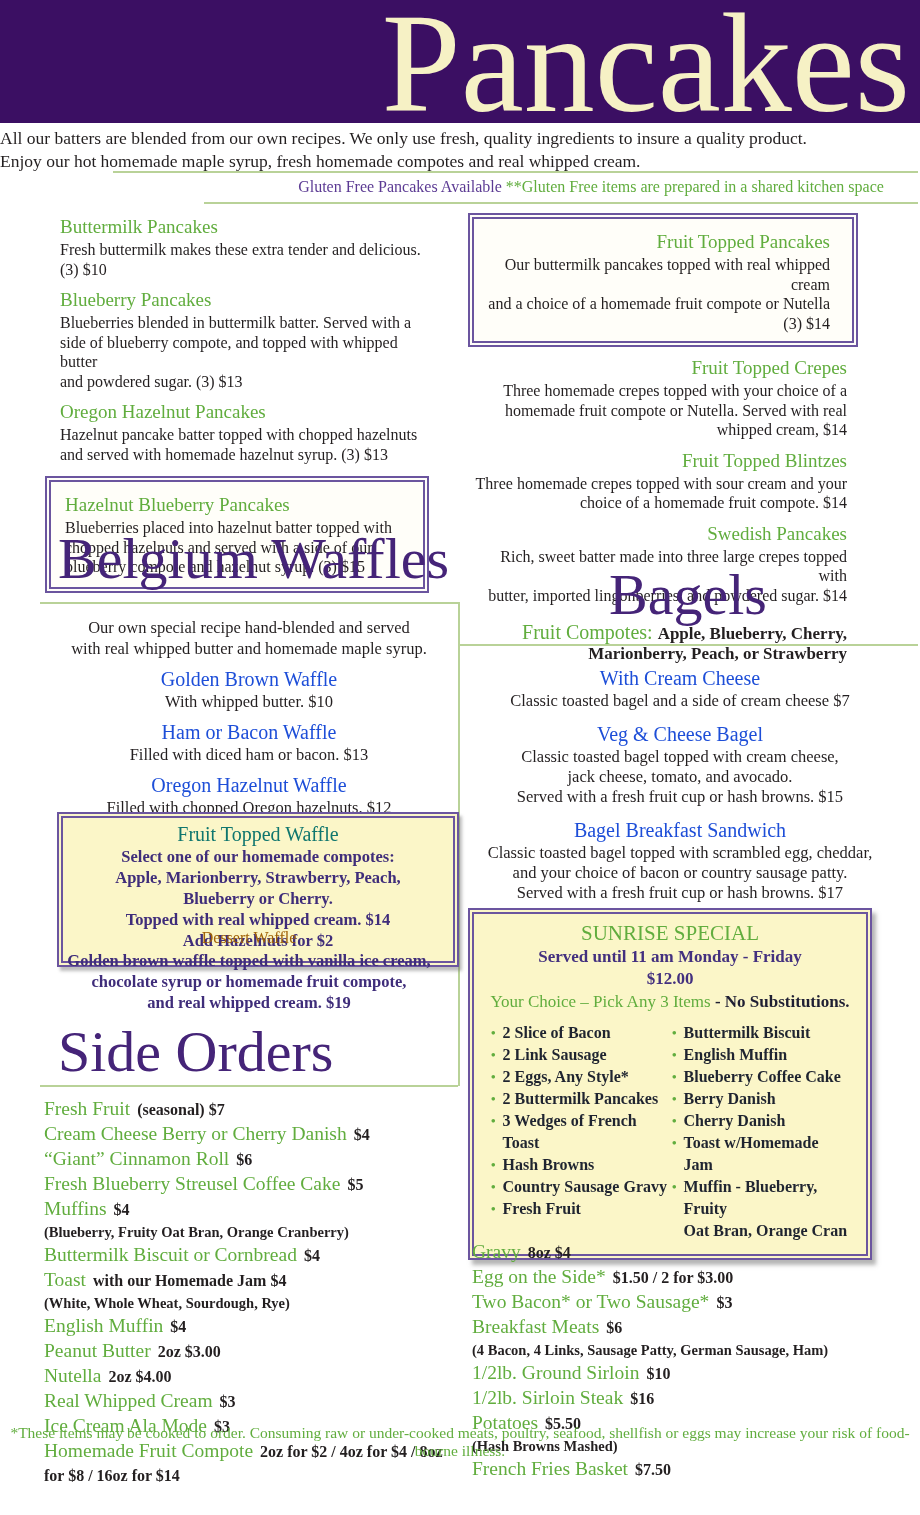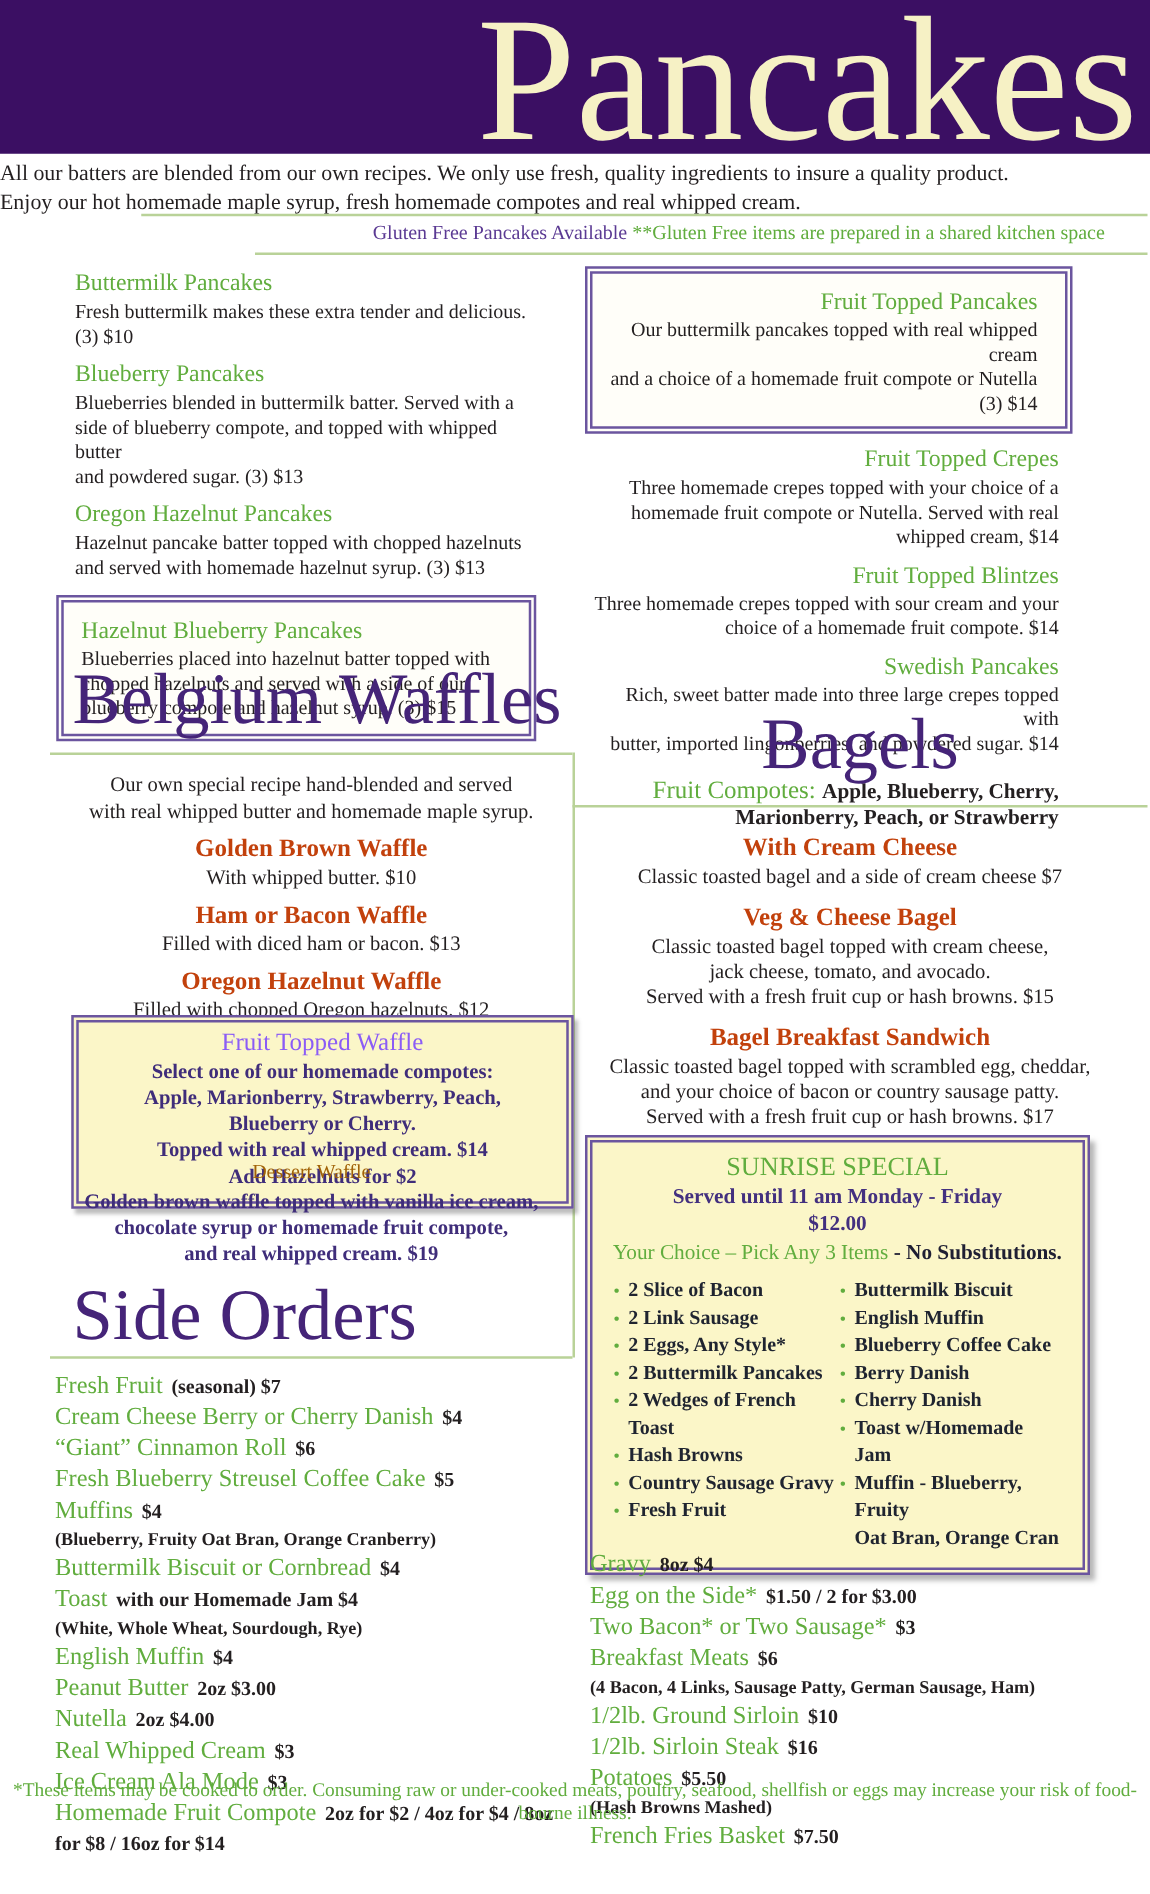--- a/index.html
+++ b/index.html
@@ -39,24 +39,24 @@
   .bagels-h{top:566px;left:458px;right:2px;text-align:center;}
   .side-h{top:1023px;left:58px;}
   .rule-waffles{top:602px;left:40px;width:418px;}
   .rule-bagels{top:644px;left:458px;right:2px;}
   .rule-side{top:1085px;left:40px;width:418px;}
   .vdivider{position:absolute;left:458px;top:602px;width:2px;height:484px;background:#b9d298;}
 
   
   .waffles-body{position:absolute;top:617px;left:40px;width:418px;text-align:center;}
   .waffles-intro{font-size:16.5px;line-height:21px;white-space:pre-line;}
-  .c-item h3{font-size:20px;line-height:22px;margin:9px 0 2px;color:#c2410c;font-weight:bold;}
+  .c-item h3{font-size:20px;line-height:22px;margin:9px 0 2px;color:#1d4ed8;}
   .c-item .desc{font-size:16.5px;line-height:20px;}
   .fruit-box{position:absolute;top:812px;left:57px;width:360px;padding:4px 15px 10px;background:#fbf6c8;border:6px double #6b559f;box-shadow:3px 4px 3px rgba(110,110,110,.45);text-align:center;}
-  .fruit-box h3{font-size:20px;line-height:24px;color:#8b5cf6;}
+  .fruit-box h3{font-size:20px;line-height:24px;color:#0f766e;}
   .fruit-box .desc,.dessert .desc{font-size:16.5px;line-height:21px;color:#3f2d7a;font-weight:bold;}
   .dessert{position:absolute;top:926px;left:40px;width:418px;text-align:center;}
   .dessert h3{font-size:16px;line-height:24px;color:#a16207;}
 
   
   .bagels-body{position:absolute;top:655px;left:460px;width:440px;text-align:center;}
   .bagels-body .c-item h3{margin-top:12px;}
 
   
   .sunrise{position:absolute;top:908px;left:468px;width:362px;padding:6px 15px 12px;background:#fbf6c8;border:6px double #6b559f;box-shadow:4px 5px 4px rgba(110,110,110,.5);text-align:center;}
@@ -251,21 +251,21 @@
           <span class="lines">2 Eggs, Any Style*</span>
         </div>
 
         <div class="sun-item">
           <span class="bullet">•</span>
           <span class="lines">2 Buttermilk Pancakes</span>
         </div>
 
         <div class="sun-item">
           <span class="bullet">•</span>
-          <span class="lines">2 Wedges of French Toast</span>
+          <span class="lines">3 Wedges of French Toast</span>
         </div>
 
         <div class="sun-item">
           <span class="bullet">•</span>
           <span class="lines">Hash Browns</span>
         </div>
 
         <div class="sun-item">
           <span class="bullet">•</span>
           <span class="lines">Country Sausage Gravy</span>

